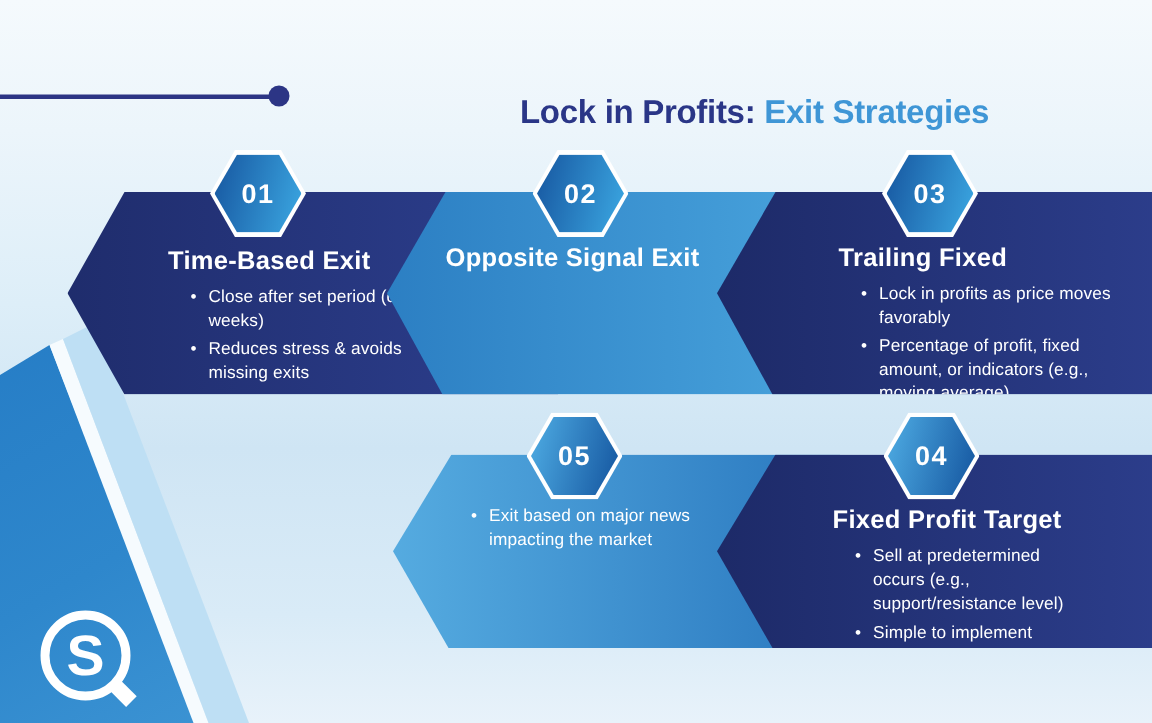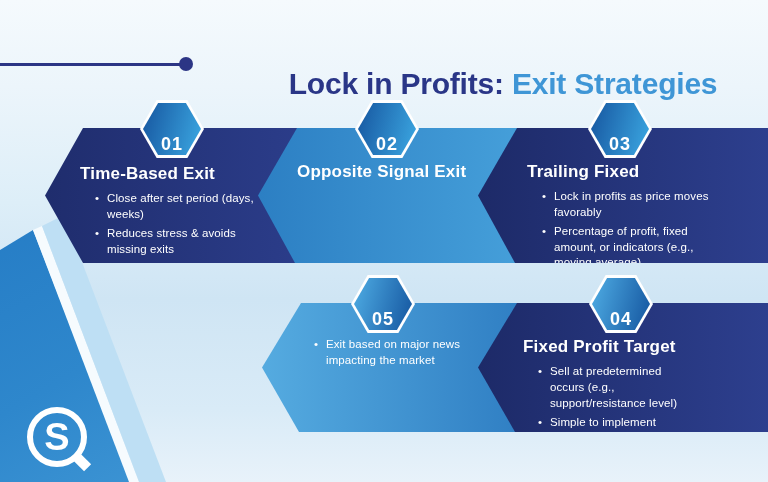--- a/index.html
+++ b/index.html
@@ -13,32 +13,32 @@
   .deco-blue{background:linear-gradient(150deg,#1d72bf 0%,#2e87cc 45%,#5cb0e4 100%);
     clip-path:polygon(0px 250px,33px 230px,131px 482px,0px 482px);}
   .deco-white{background:#f6fbfe;
     clip-path:polygon(33px 230px,42px 226px,139px 482px,129px 482px);}
   .deco-light{background:#bedff4;
     clip-path:polygon(42px 226px,64px 215px,166px 482px,139px 482px);}
   
   .title-line{position:absolute;left:0;top:63px;width:181px;height:3px;background:#2c3585;}
   .title-dot{position:absolute;left:179px;top:57px;width:14px;height:14px;border-radius:50%;background:#2c3585;}
   .page-title{position:absolute;left:253px;top:47px;width:500px;text-align:center;
-    font-size:30px;font-weight:bold;letter-spacing:-0.2px;white-space:nowrap;}
+    font-size:22px;font-weight:bold;letter-spacing:-0.2px;white-space:nowrap;}
   .page-title .t-dark{color:#2a3687;}
   .page-title .t-light{color:#3f96d6;}
   
   .card{position:absolute;color:#fff;}
   .card .content{position:relative;}
   .card-title{font-size:17px;font-weight:bold;letter-spacing:.2px;margin:0 0 7px 0;}
   .bullets{list-style:none;margin:0 0 0 15px;padding:0;font-size:11.5px;line-height:1.38;letter-spacing:.1px;}
   .bullets li{position:relative;padding-left:12px;margin-bottom:3px;}
   .bullets li::before{content:"•";position:absolute;left:0;top:0;}
   .notch{clip-path:polygon(0 50%,39px 0,100% 0,100% 100%,37px 100%);}
-  .theme-navy{background:linear-gradient(90deg,#1d2a68 0%,#2d3f8e 100%);}
+  .theme-navy{background:linear-gradient(90deg,#1d2a68 0%,#2d3f8e 100%);padding-left:32px;}
   .theme-blue{background:linear-gradient(90deg,#2c7fc3 0%,#49a4dd 100%);}
   .theme-blue-rev{background:linear-gradient(90deg,#55abe0 0%,#2a78bf 100%);}
   #card-1{left:0;top:128px;width:340px;height:135px;z-index:1;
     clip-path:polygon(45px 50%,83px 0,100% 0,100% 100%,83px 100%);}
   #card-1 .content{padding:36px 0 0 80px;}
   #card-1 .bullets{width:168px;}
   #card-2{left:258px;top:128px;width:302px;height:135px;z-index:2;}
   #card-2 .content{padding:34px 0 0 39px;}
   #card-2 .bullets{width:152px;}
   #card-3{left:478px;top:128px;width:290px;height:135px;z-index:3;}
@@ -49,21 +49,21 @@
   #card-5 .bullets{width:160px;}
   #card-4{left:478px;top:303px;width:290px;height:129px;z-index:2;}
   #card-4 .content{padding:34px 0 0 45px;}
   #card-4 .bullets{width:158px;}
   
   .hex{position:absolute;width:64px;height:58px;z-index:5;
     clip-path:polygon(0 50%,26% 0,74% 0,100% 50%,74% 100%,26% 100%);
     background:#fff;filter:drop-shadow(0 2px 2px rgba(10,20,70,.3));}
   .hex-inner{position:absolute;inset:3px;
     clip-path:polygon(0 50%,26% 0,74% 0,100% 50%,74% 100%,26% 100%);
-    display:flex;align-items:flex-end;justify-content:center;}
+    display:flex;align-items:center;justify-content:center;}
   .hex-top{background:linear-gradient(105deg,#1a5ea6 10%,#38a0dc 90%);}
   .hex-bot{background:linear-gradient(105deg,#49a4dd 10%,#1a5ea6 90%);}
   .hex-num{color:#fff;font-size:18px;font-weight:bold;letter-spacing:1px;}
   #hex-01{left:140px;top:100px;}
   #hex-02{left:355px;top:100px;}
   #hex-03{left:588px;top:100px;}
   #hex-05{left:351px;top:275px;}
   #hex-04{left:589px;top:275px;}
   
   .brand{position:absolute;left:17px;top:397px;z-index:6;}

